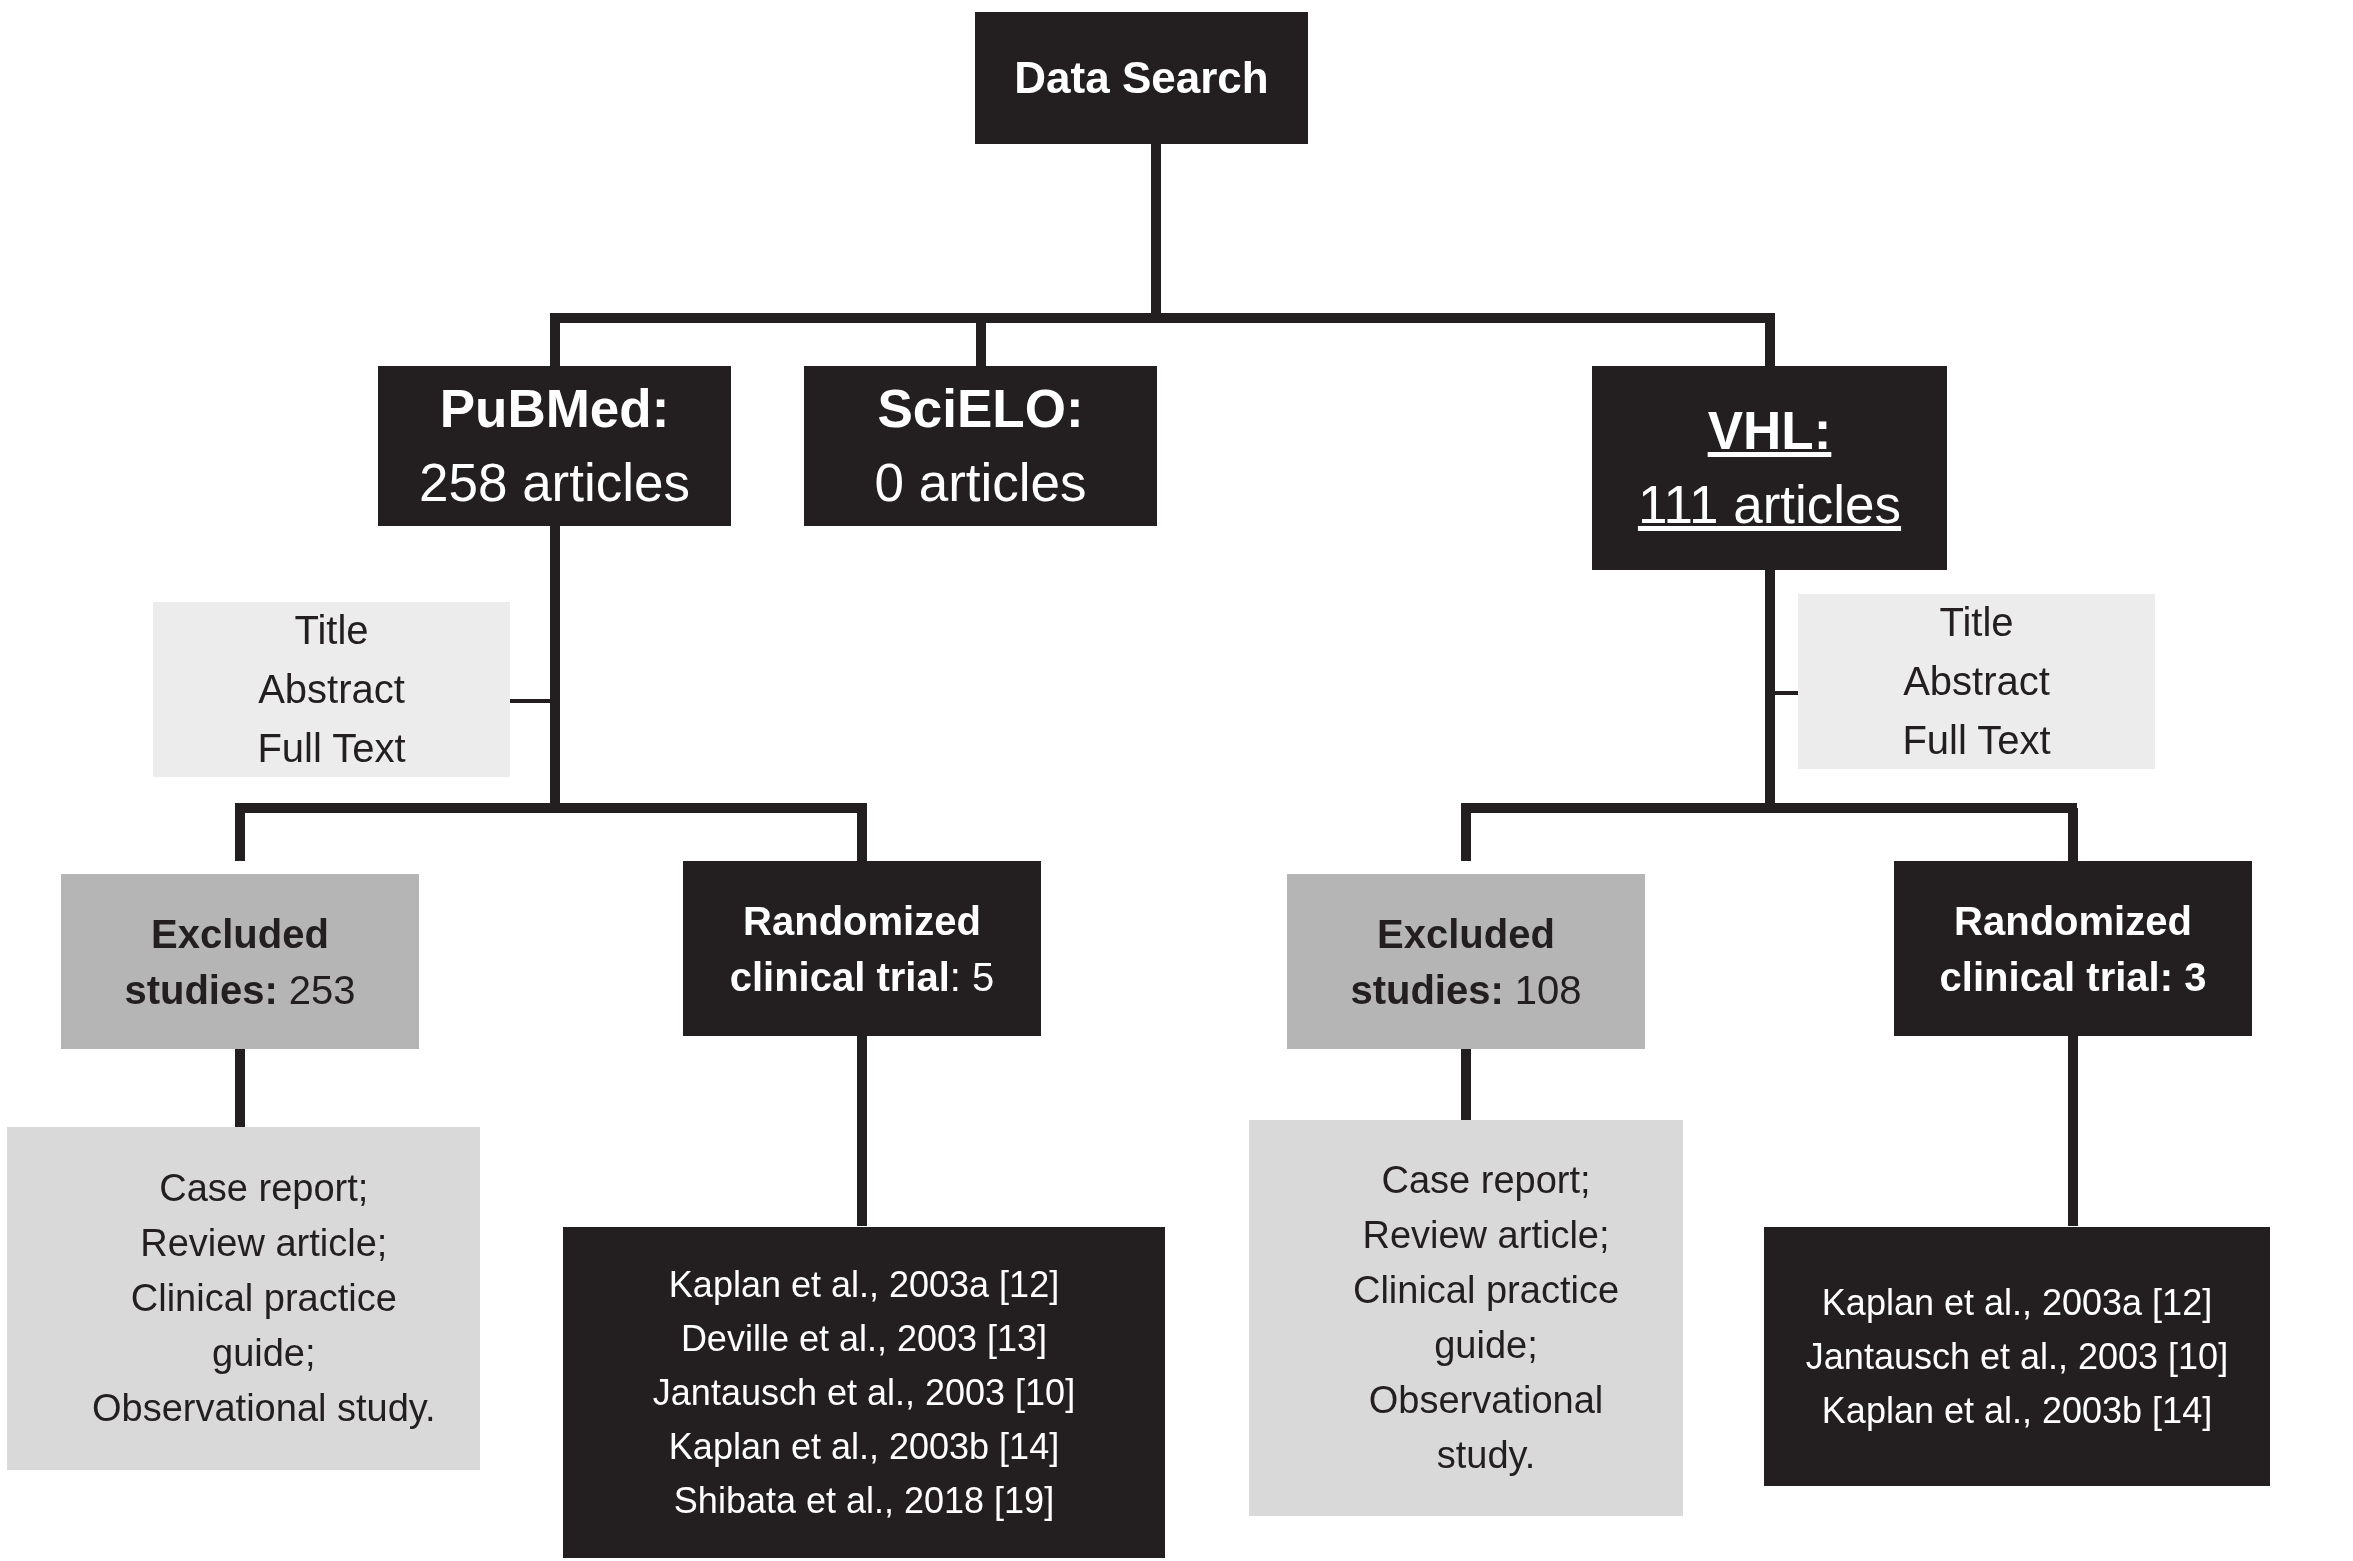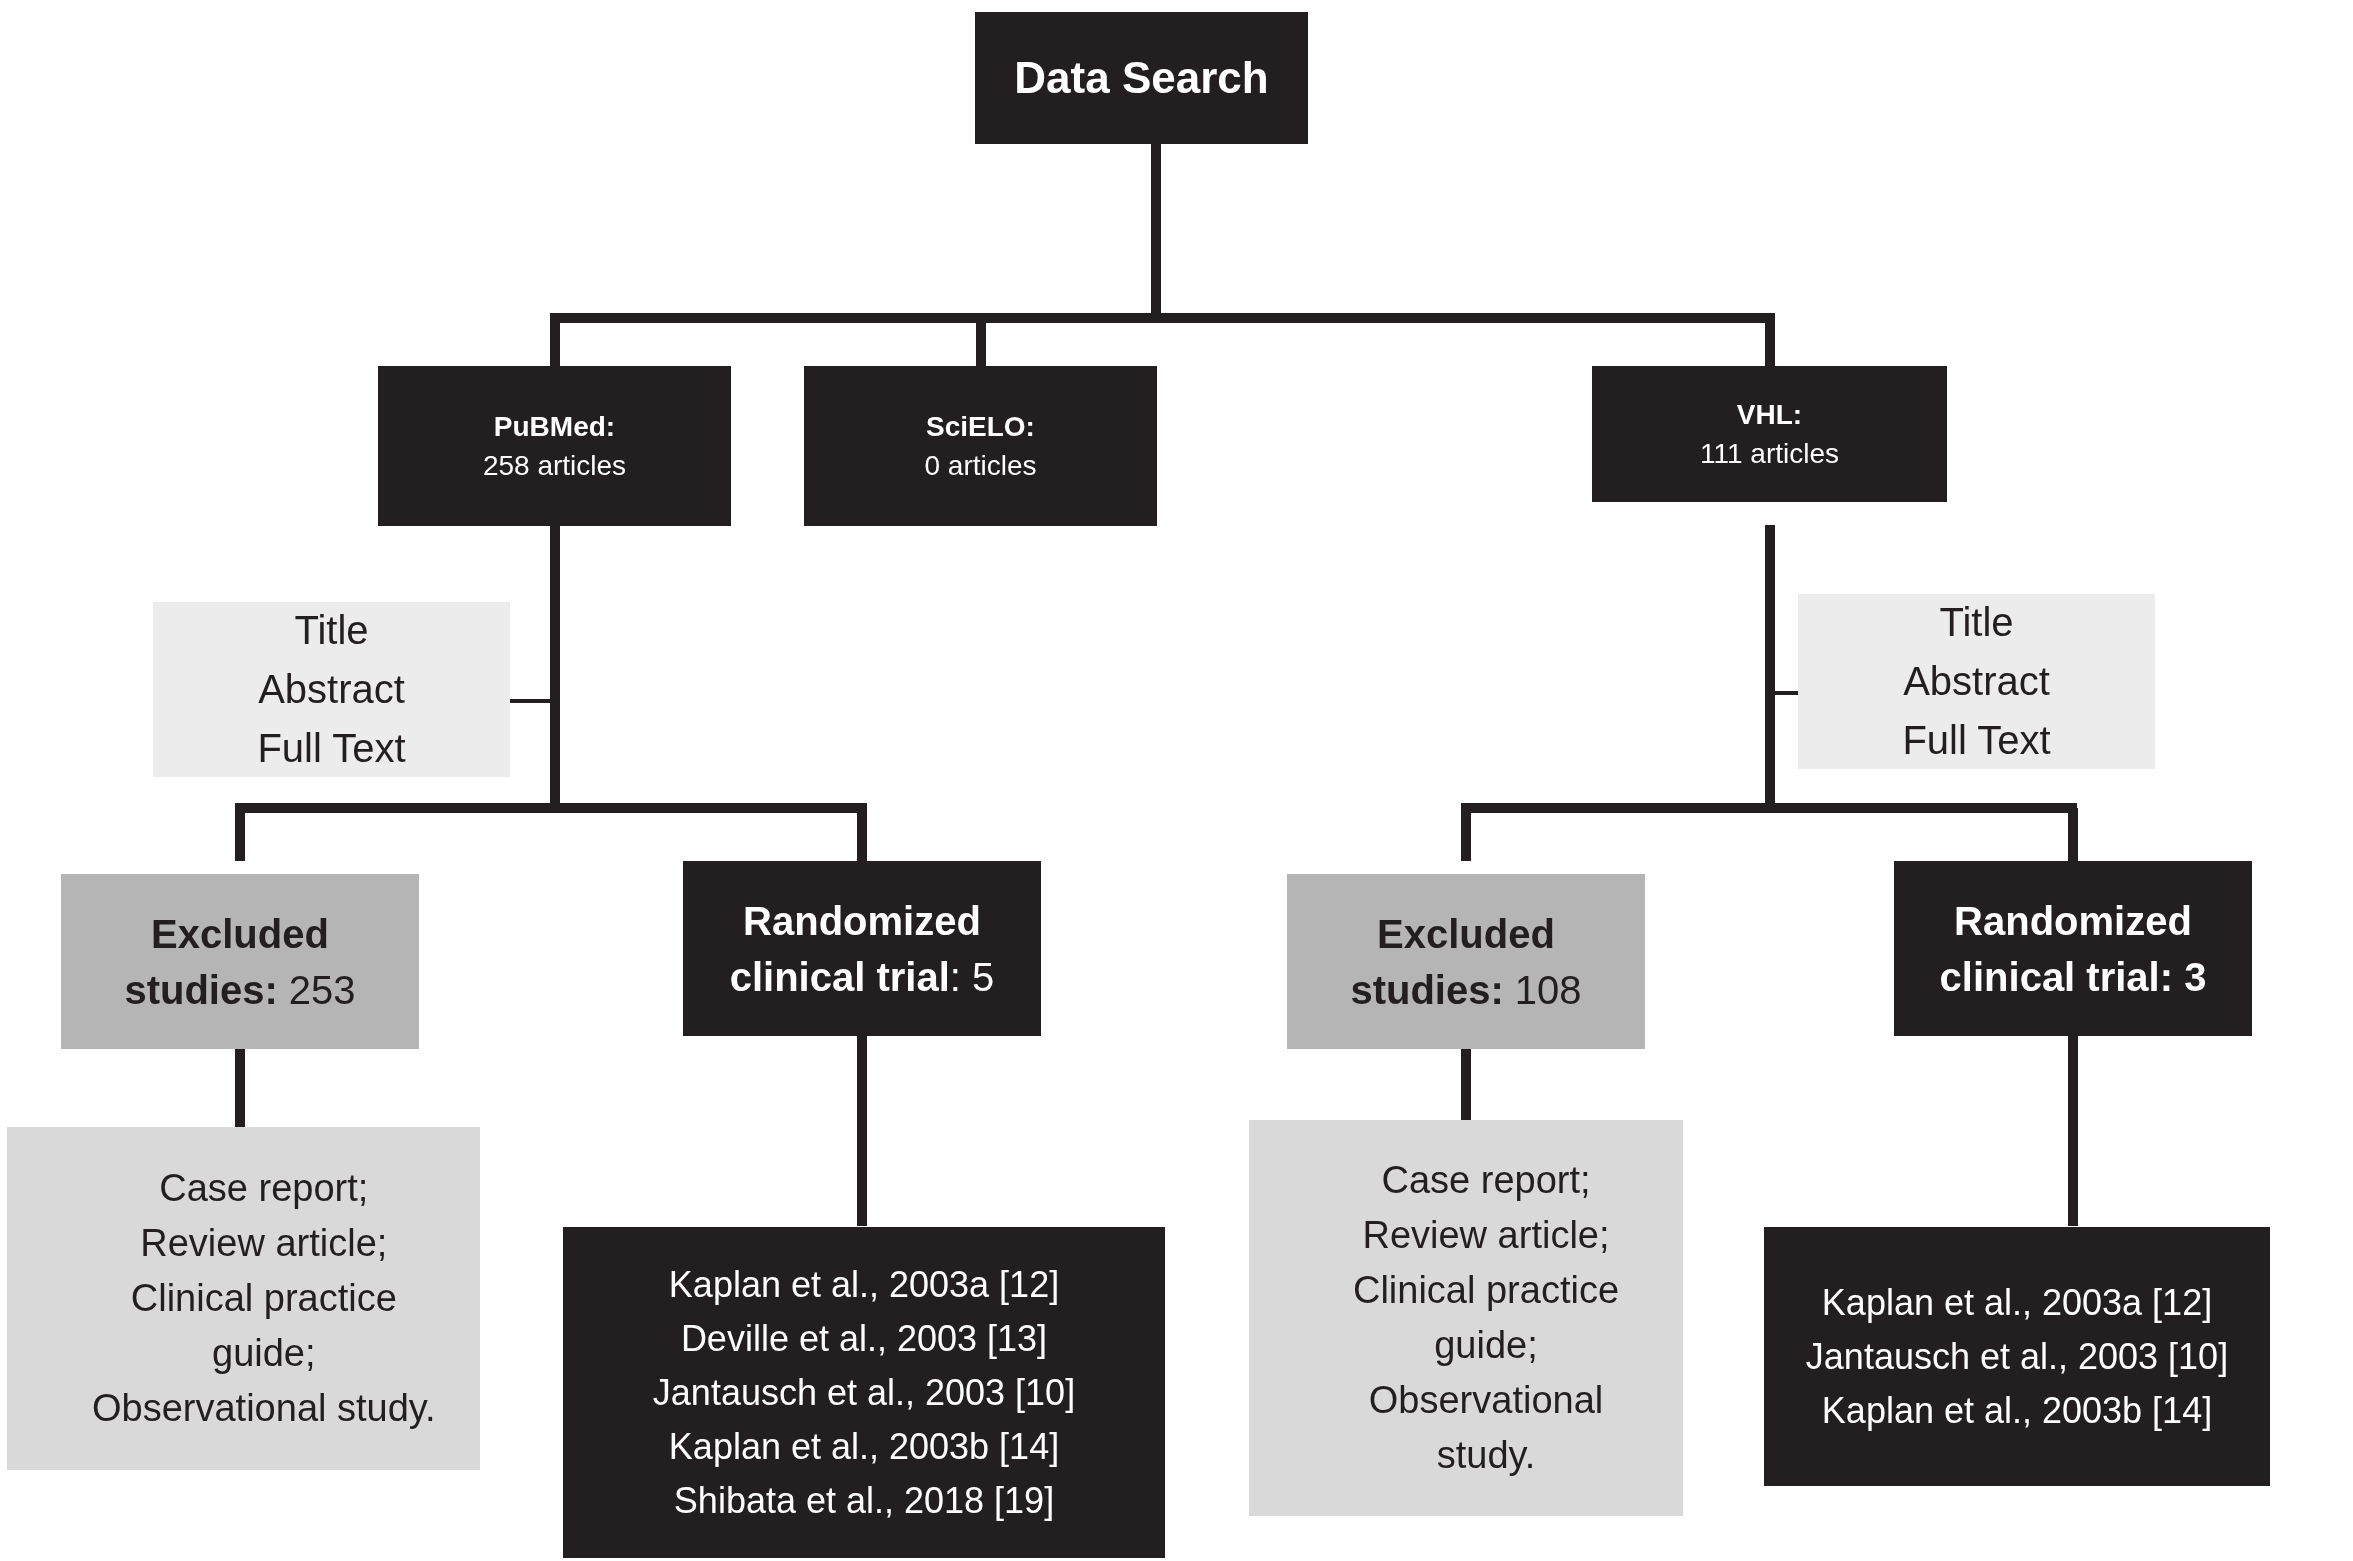--- a/index.html
+++ b/index.html
@@ -20,21 +20,21 @@
     box-sizing:border-box;
   }
   .black{background:var(--black);color:#ffffff;}
   .gray{background:var(--gray);color:var(--black);margin-top:13px;}
   .lightgray{background:var(--lightgray);color:var(--black);padding-left:40px;}
   .lightergray{background:var(--lightergray);color:var(--black);}
   .cline{position:absolute;background:var(--black);}
   .ln{display:block;}
   .b{font-weight:bold;}
   .fs-root{font-size:44px;}
-  .fs-src{font-size:28px;line-height:1.4;}
+  .fs-src{font-size:53px;line-height:1.4;}
   .fs-screen{font-size:40px;line-height:1.48;}
   .fs-mid{font-size:40px;line-height:1.4;}
   .fs-case{font-size:38px;line-height:1.45;}
   .fs-refs{font-size:36px;line-height:1.5;}
 </style>
 </head>
 <body>
 
 <div class="cline" style="left:1151px;top:144px;width:9.7px;height:178px;"></div>
 <div class="cline" style="left:550px;top:313px;width:1225px;height:9.7px;"></div>
@@ -65,21 +65,21 @@
 <div class="box black fs-src" style="left:378px;top:366px;width:353px;height:160px;">
   <span class="ln b">PuBMed:</span>
   <span class="ln">258 articles</span>
 </div>
 
 <div class="box black fs-src" style="left:804px;top:366px;width:353px;height:160px;">
   <span class="ln b">SciELO:</span>
   <span class="ln">0 articles</span>
 </div>
 
-<div class="box black fs-src" style="left:1592px;top:366px;width:355px;height:136px;">
+<div class="box black fs-src" style="left:1592px;top:366px;width:355px;height:204px;text-decoration:underline;">
   <span class="ln b">VHL:</span>
   <span class="ln">111 articles</span>
 </div>
 
 <div class="box lightergray fs-screen" style="left:153px;top:602px;width:357px;height:175px;">
   <span class="ln">Title</span>
   <span class="ln">Abstract</span>
   <span class="ln">Full Text</span>
 </div>
 

